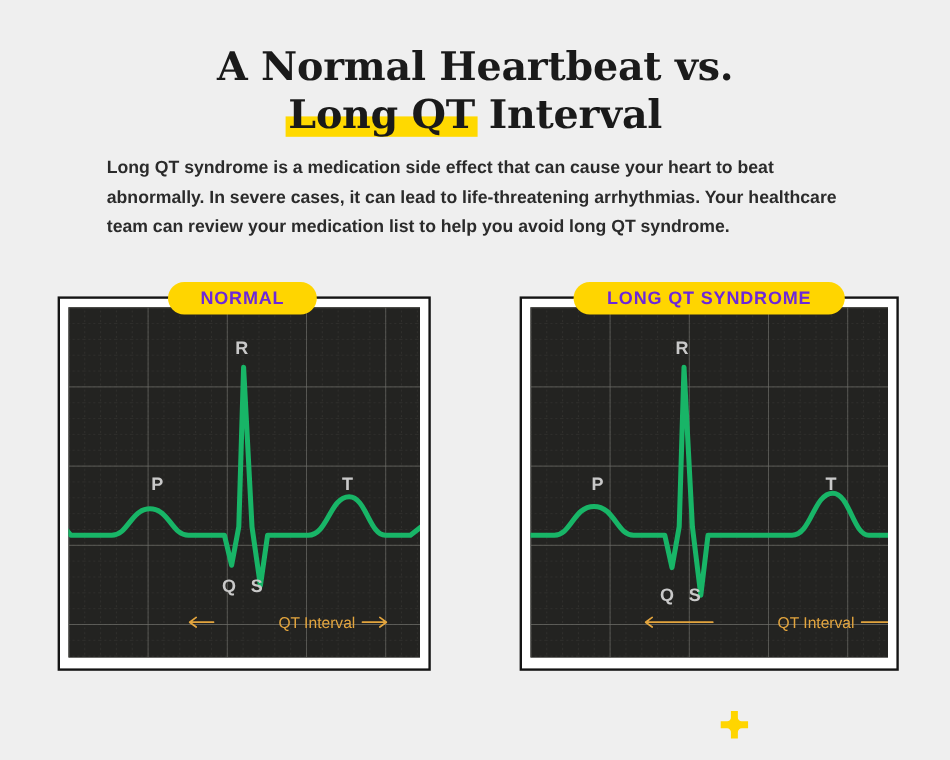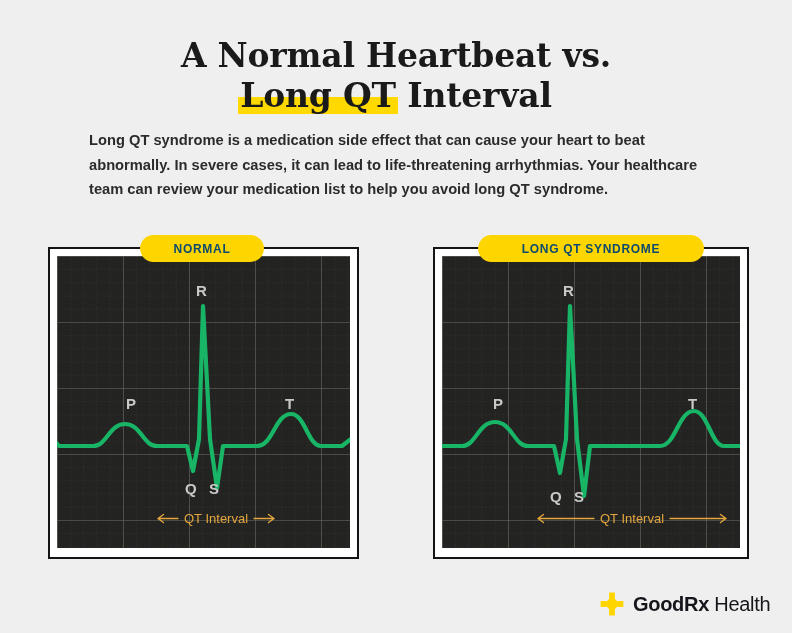--- a/index.html
+++ b/index.html
@@ -117,31 +117,31 @@
   .qt-annot {
     position: absolute;
     display: flex;
     align-items: center;
     gap: 3px;
     color: #e3a53e;
     font-size: 13px;
     white-space: nowrap;
   }
   .qt-arrow { display: block; }
-  .qt-text { padding: 0 2px; }
+  .qt-text { padding: 0 2px; margin-left: 48px; }
 
   
   .badge {
     position: absolute;
     top: 235px;
     height: 27px;
     background: #ffd500;
     border-radius: 14px;
-    color: #0c4a6e;
-    font-size: 12px;
+    color: #6d28d9;
+    font-size: 15px;
     font-weight: 700;
     letter-spacing: 0.7px;
     display: flex;
     align-items: center;
     justify-content: center;
     z-index: 5;
   }
   .badge-left  { left: 140px; width: 124px; }
   .badge-right { left: 478px; width: 226px; }
 
@@ -292,14 +292,13 @@
       </svg>
     </div>
 
   </div>
 </div>
 
 <div class="logo">
   <svg class="logo-mark" width="24" height="24" viewBox="0 0 24 24">
     <path d="M9.1,0.6 L14.9,0.6 L14.9,5.4 A3.3,3.3 0 0 0 18.6,9.1 L23.4,9.1 L23.4,14.9 L18.6,14.9 A3.3,3.3 0 0 0 14.9,18.6 L14.9,23.4 L9.1,23.4 L9.1,18.6 A3.3,3.3 0 0 0 5.4,14.9 L0.6,14.9 L0.6,9.1 L5.4,9.1 A3.3,3.3 0 0 0 9.1,5.4 Z" fill="#ffd500"></path>
   </svg>
-  <div class="logo-text"><span>GoodRx</span><span class="thin"> Health</span></div>
 </div>
 
 </body></html>

